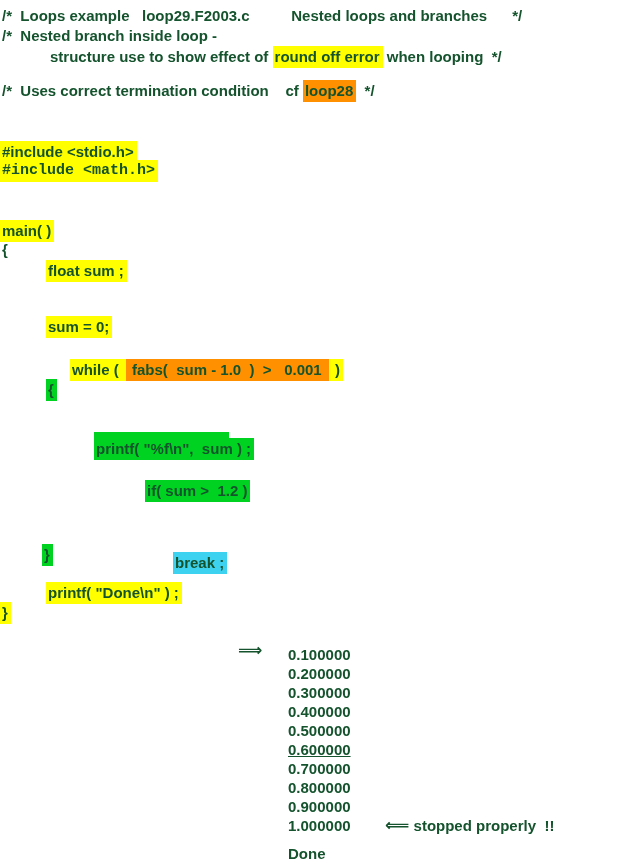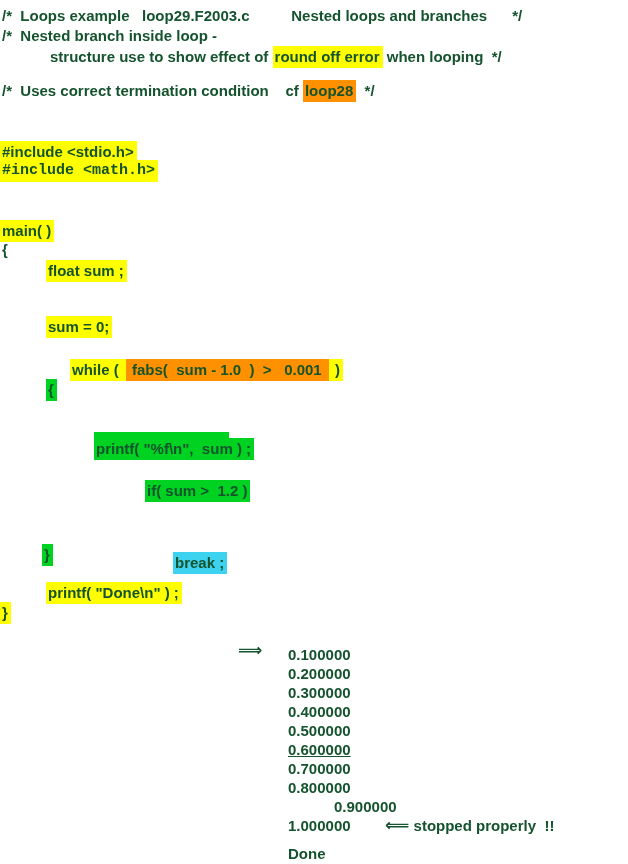--- a/index.html
+++ b/index.html
@@ -63,20 +63,20 @@
   <div class="line arrow" style="left:238px; top:641px;">⟹</div>
 
   <div class="line" style="left:288px; top:645px;">0.100000</div>
   <div class="line" style="left:288px; top:664px;">0.200000</div>
   <div class="line" style="left:288px; top:683px;">0.300000</div>
   <div class="line" style="left:288px; top:702px;">0.400000</div>
   <div class="line" style="left:288px; top:721px;text-align:center;">0.500000</div>
   <div class="line" style="left:288px; top:740px;text-decoration:underline;">0.600000</div>
   <div class="line" style="left:288px; top:759px;">0.700000</div>
   <div class="line" style="left:288px; top:778px;">0.800000</div>
-  <div class="line" style="left:288px; top:797px;margin-left:46px;">0.900000</div>
+  <div class="line" style="left:288px; top:797px;">0.900000</div>
   <div class="line" style="left:288px; top:816px;">1.000000</div>
 
   <div class="line" style="left:385px; top:816px;"><span class="arrow">⟸</span><span> stopped properly  !!</span></div>
 
   <div class="line" style="left:288px; top:835px;margin-top:9px;">Done</div>
 
 </div>
 
 </body></html>

